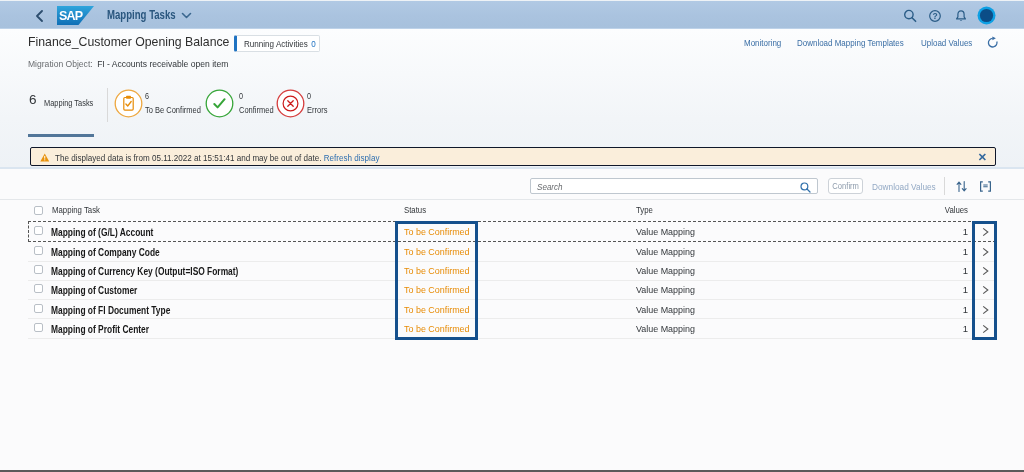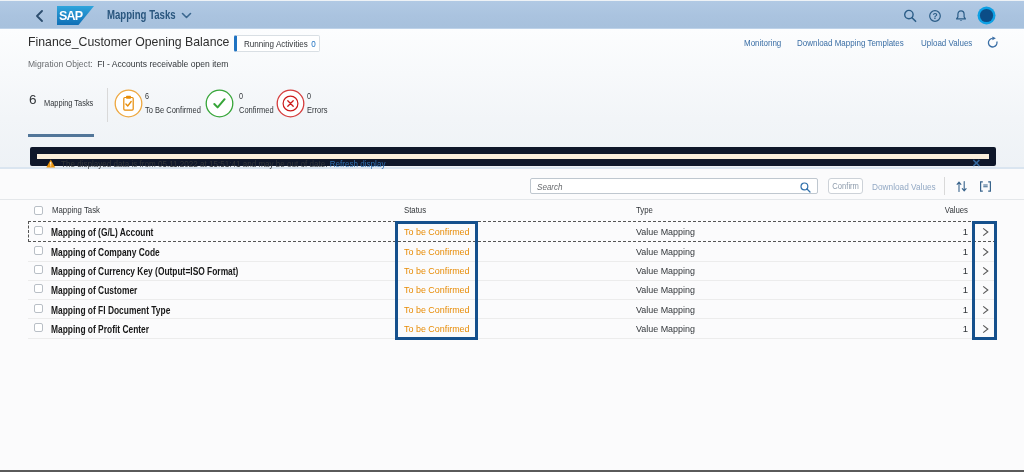--- a/index.html
+++ b/index.html
@@ -31,21 +31,21 @@
   
   #kpi-num { position:absolute; left:29px; top:62.5px; font-size:13.5px; color:#32363a; }
   #kpi-lbl { position:absolute; left:44px; top:68px; font-size:9.5px; color:#32363a; transform:scaleX(0.78); transform-origin:0 0; }
   .vsep { position:absolute; width:1px; background:#d9d9d9; }
   .kval { position:absolute; font-size:9px; color:#32363a; transform:scaleX(0.8); transform-origin:0 0; }
   .klab { position:absolute; font-size:9.5px; color:#32363a; transform:scaleX(0.79); transform-origin:0 0; }
   #tab-line { position:absolute; left:28px; top:105px; width:66px; height:2.5px; background:#527699; }
 
   
   #warn { position:absolute; left:30px; top:147px; width:966px; height:19px;
-    background:#faeedb; border:7px solid #0f172a; border-radius:2px; }
+    background:#faeedb; border:1px solid #0f172a; border-radius:2px; }
   #warn .wtxt { position:absolute; left:24px; top:4px; font-size:9.5px; color:#32363a; transform:scaleX(0.85); transform-origin:0 0; white-space:nowrap; }
   #warn .wlink { color:#2e6fb0; }
   #warn .wx { position:absolute; right:8px; top:3px; color:#34689d; font-size:11px; font-weight:bold; }
 
   
   #search { position:absolute; left:530px; top:178px; width:288px; height:16px;
     background:#fff; border:1px solid #bfc7cf; border-radius:2px; }
   #search .ph { position:absolute; left:6px; top:2px; font-size:9.5px; font-style:italic; color:#6a6d70; transform:scaleX(0.85); transform-origin:0 0; }
   #btn-confirm { position:absolute; left:828px; top:178px; width:35px; height:16px; background:#fff;
     border:1px solid #cdd2d8; border-radius:3px; font-size:9.5px; color:#8e9cac; text-align:center; line-height:14px; }

